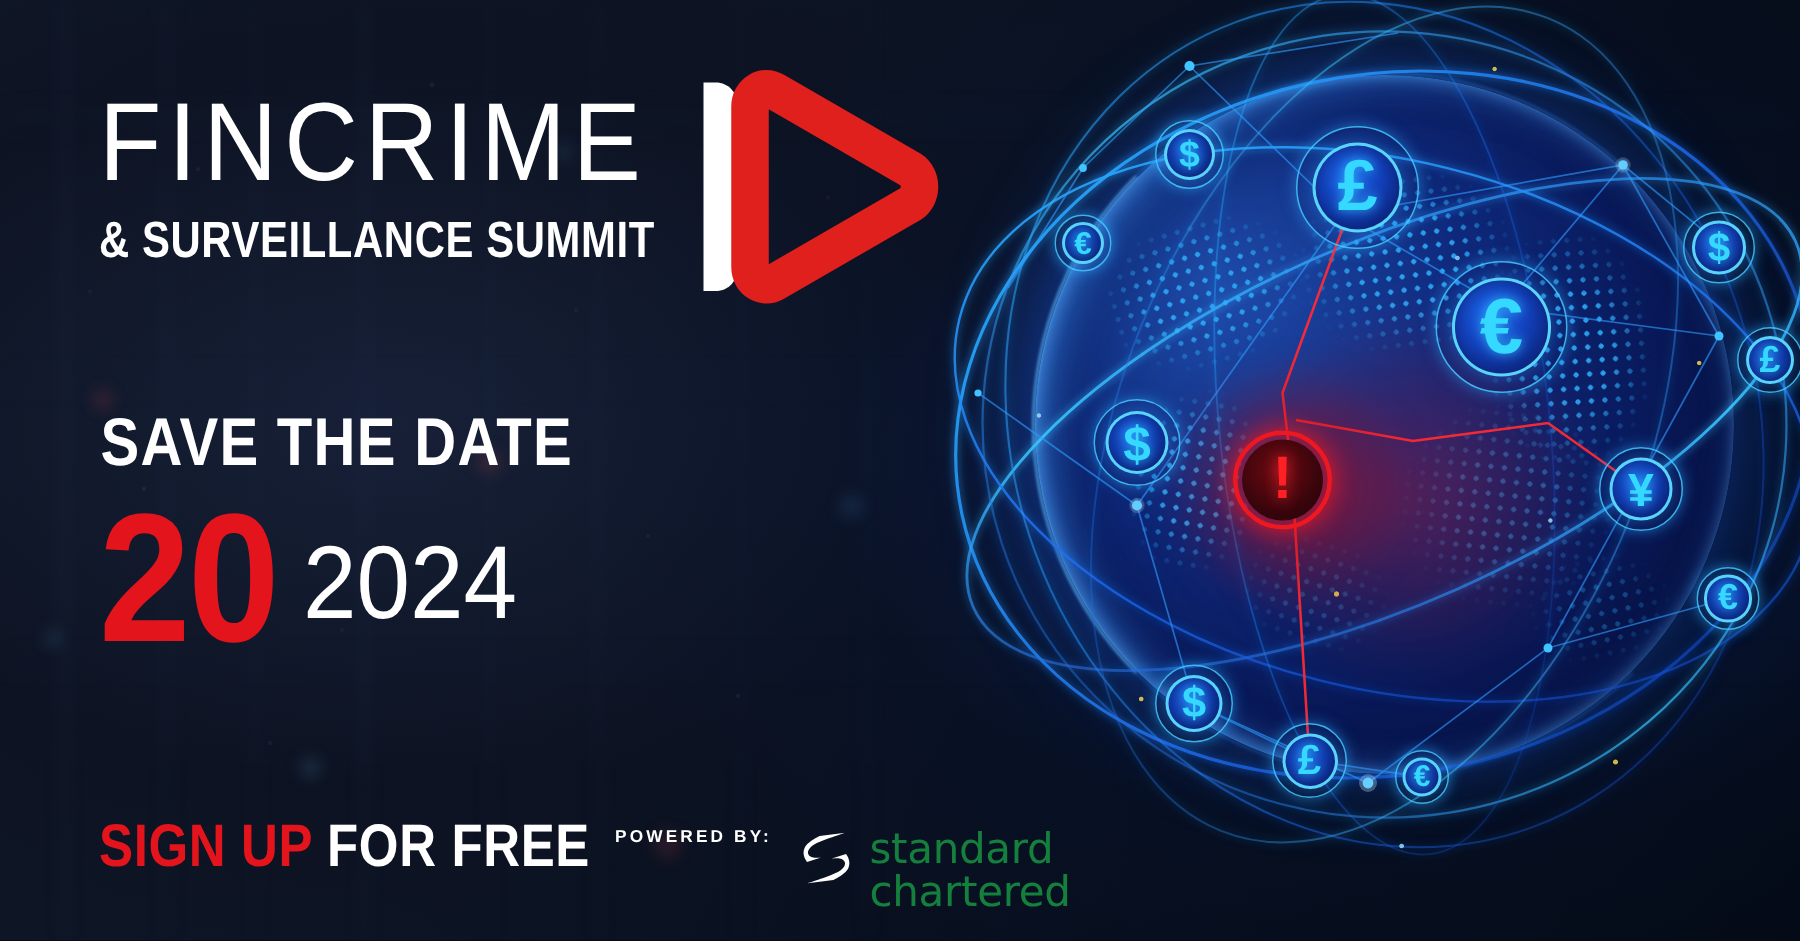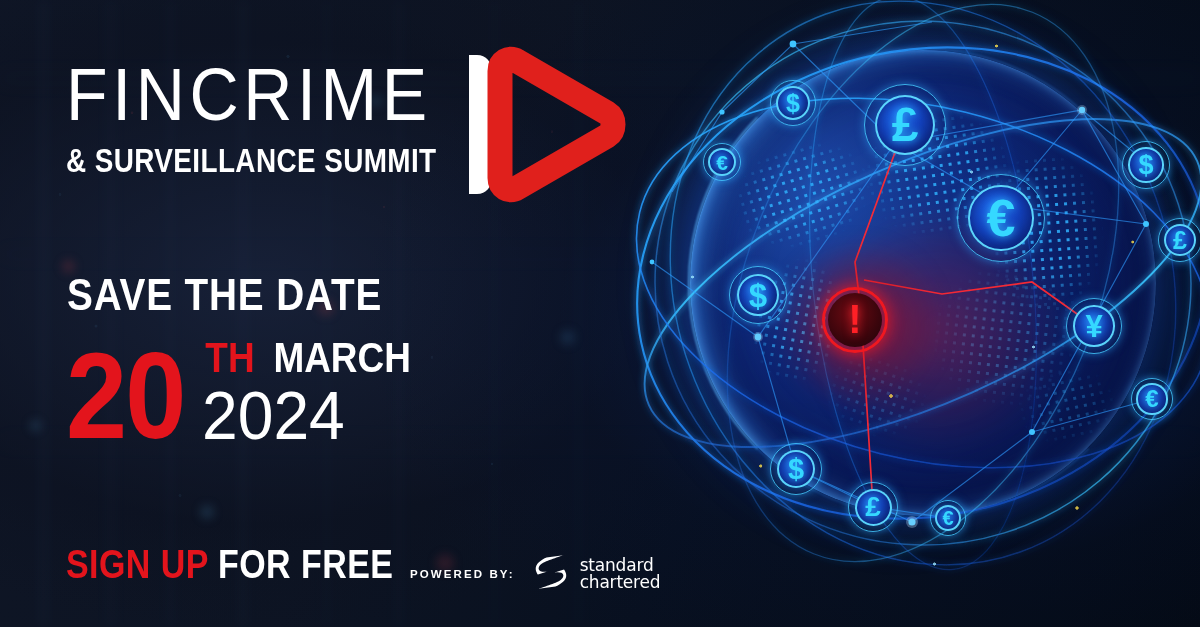--- a/index.html
+++ b/index.html
@@ -228,21 +228,21 @@
     font-family:"Liberation Sans Narrow","Liberation Sans", sans-serif;
     font-size:45px; font-weight:bold;
     letter-spacing:1px; line-height:1;
     white-space:nowrap;
     transform:scaleX(.86);
     transform-origin:left center;
   }
 
   .date-row {
     position:absolute; left:66px; top:333px;
-    display:flex; align-items:flex-end;
+    display:flex; align-items:center;
   }
   .d-20 {
     color:#e3141c;
     font-family:"Liberation Sans Narrow","Liberation Sans", sans-serif;
     font-size:122px; font-weight:bold; line-height:.86;
     letter-spacing:-2px;
     transform:scaleX(.9);
     transform-origin:left top;
   }
   .date-right { margin-left:4px; padding-top:4px; }
@@ -276,35 +276,35 @@
     font-size:40px; font-weight:bold; line-height:1;
     letter-spacing:.5px; white-space:nowrap;
     transform:scaleX(.85); transform-origin:left center;
   }
   .signup .red { color:#e3141c; }
   .signup .wht { color:#ffffff; }
 
   
   .powered {
     position:absolute; left:410px; top:552px;
-    display:flex; align-items:center;
+    display:flex; align-items:flex-start;
   }
   .pow-label {
     color:#ffffff;
     font-family:"Liberation Sans", sans-serif;
     font-size:11.5px; font-weight:bold;
     letter-spacing:2.1px;
     white-space:nowrap;
   }
   .sc-mark { margin-left:18px; }
   .sc-word {
     margin-left:11px;
-    color:#ffffff;
+    color:#15803d;
     font-family:"DejaVu Sans", sans-serif;
-    font-size:17px;
+    font-size:28px;
     line-height:1.02;
     letter-spacing:-.2px;
   }
   .sc-word div { white-space:nowrap; }
 </style>
 </head>
 <body>
 
 <div class="banner">
 
@@ -546,24 +546,20 @@
         <path d="M22,18 C31,18 37,25 37,35 L37,140 C37,150 31,157 22,157 L14,157 L14,18 Z" fill="#ffffff"></path>
         <path d="M62,24 L152,76 C160,81 160,94 152,99 L62,151 C54,156 45,150 45,141 L45,34 C45,25 54,19 62,24 Z" fill="none" stroke="#e0201c" stroke-width="25" stroke-linejoin="round"></path>
       </svg>
     </div>
 
     <div class="save">SAVE THE DATE</div>
 
     <div class="date-row">
       <div class="d-20">20</div>
       <div class="date-right">
-        <div class="d-line1">
-          <div class="d-th">TH</div>
-          <div class="d-march">MARCH</div>
-        </div>
         <div class="d-year">2024</div>
       </div>
     </div>
 
     <div class="signup">
       <span class="red">SIGN UP</span><span class="wht"> </span><span class="wht">FOR FREE</span>
     </div>
 
     <div class="powered">
       <div class="pow-label">POWERED BY:</div>

